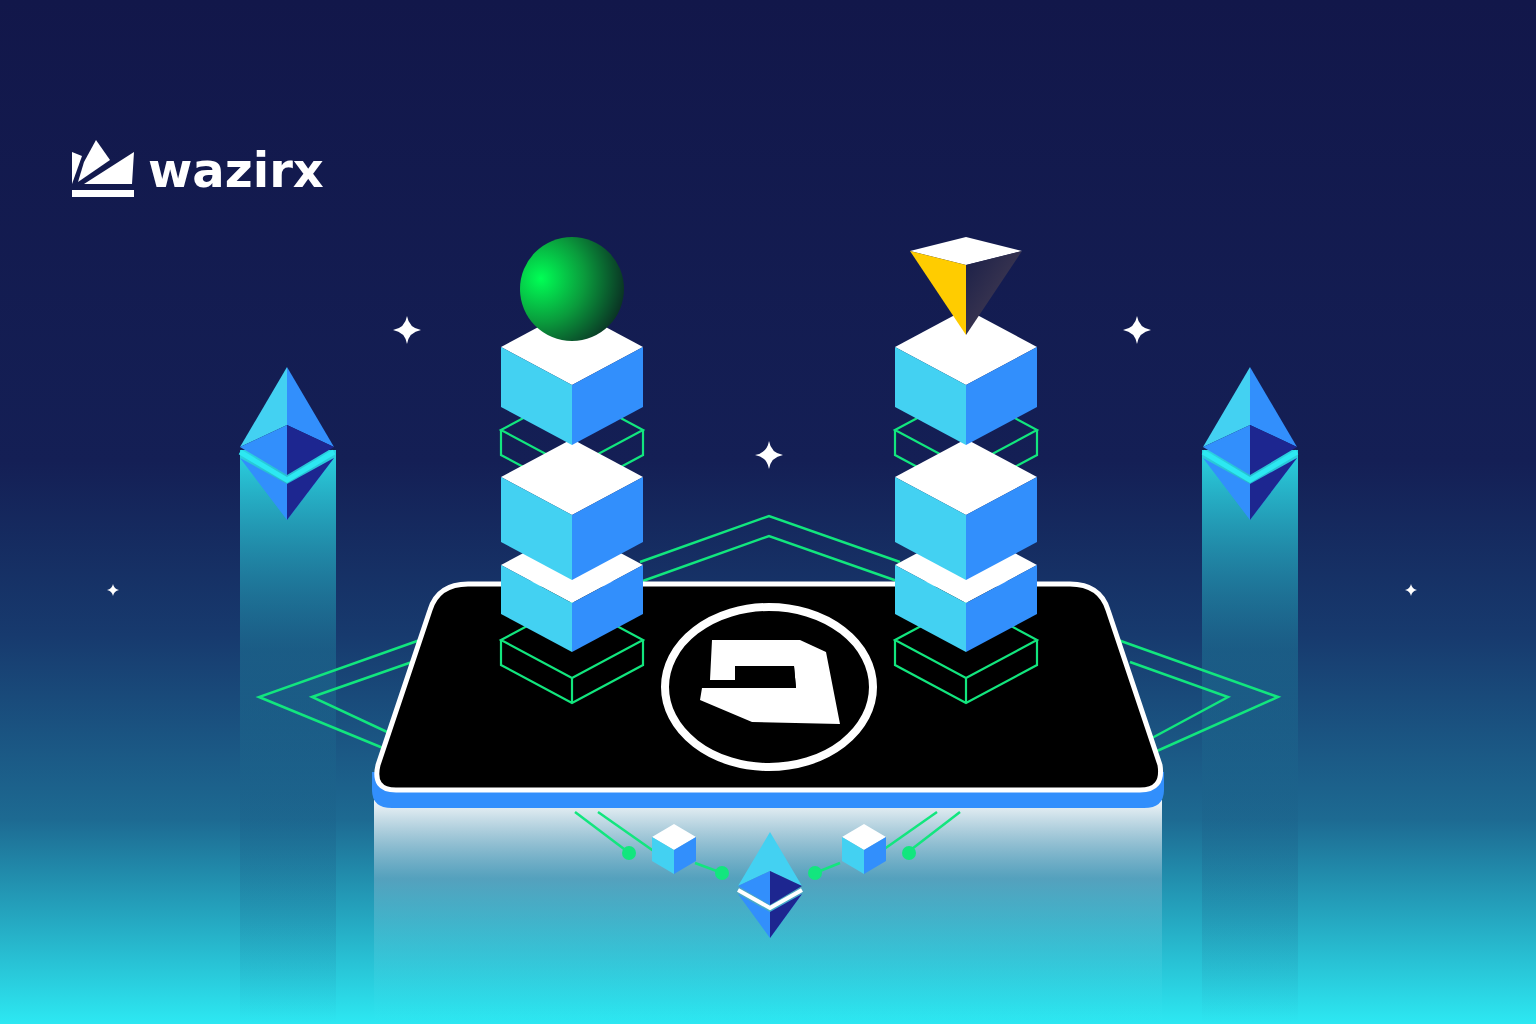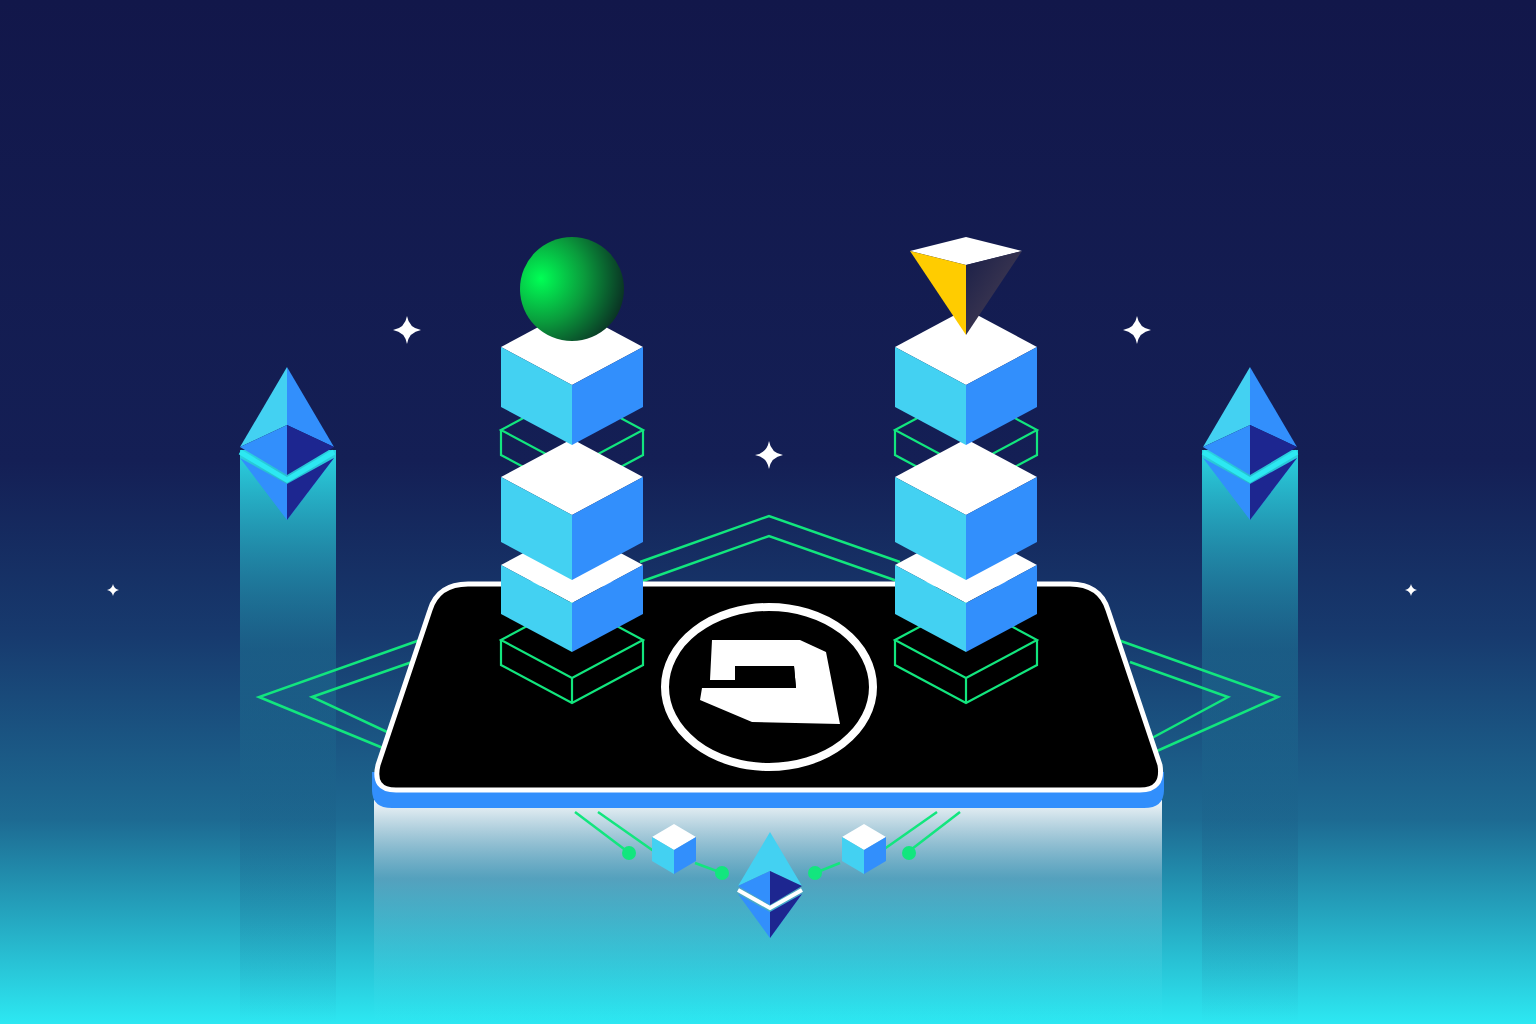--- a/index.html
+++ b/index.html
@@ -178,13 +178,24 @@
 
   <g fill="#ffffff">
     <path d="M407,316 Q409,328 421,330 Q409,332 407,344 Q405,332 393,330 Q405,328 407,316 Z"></path>
     <path d="M1137,316 Q1139,328 1151,330 Q1139,332 1137,344 Q1135,332 1123,330 Q1135,328 1137,316 Z"></path>
     <path d="M769,441 Q771,453 783,455 Q771,457 769,469 Q767,457 755,455 Q767,453 769,441 Z"></path>
     <path d="M113,584 Q114,589 119,590 Q114,591 113,596 Q112,591 107,590 Q112,589 113,584 Z"></path>
     <path d="M1411,584 Q1412,589 1417,590 Q1412,591 1411,596 Q1410,591 1405,590 Q1410,589 1411,584 Z"></path>
   </g>
 </svg>
 
+<div class="logo">
+  <svg width="66" height="60" viewBox="0 0 66 60" style="position:static">
+    <g fill="#ffffff">
+      <polygon points="2,12 12,16 2,44"></polygon>
+      <polygon points="26,0 40,20 8,42 14,22"></polygon>
+      <polygon points="64,12 62,44 14,44"></polygon>
+      <rect x="2" y="50" width="62" height="7"></rect>
+    </g>
+  </svg>
+  <span class="logo-text">wazirx</span>
 </div>
+</div>
 
 </body></html>

